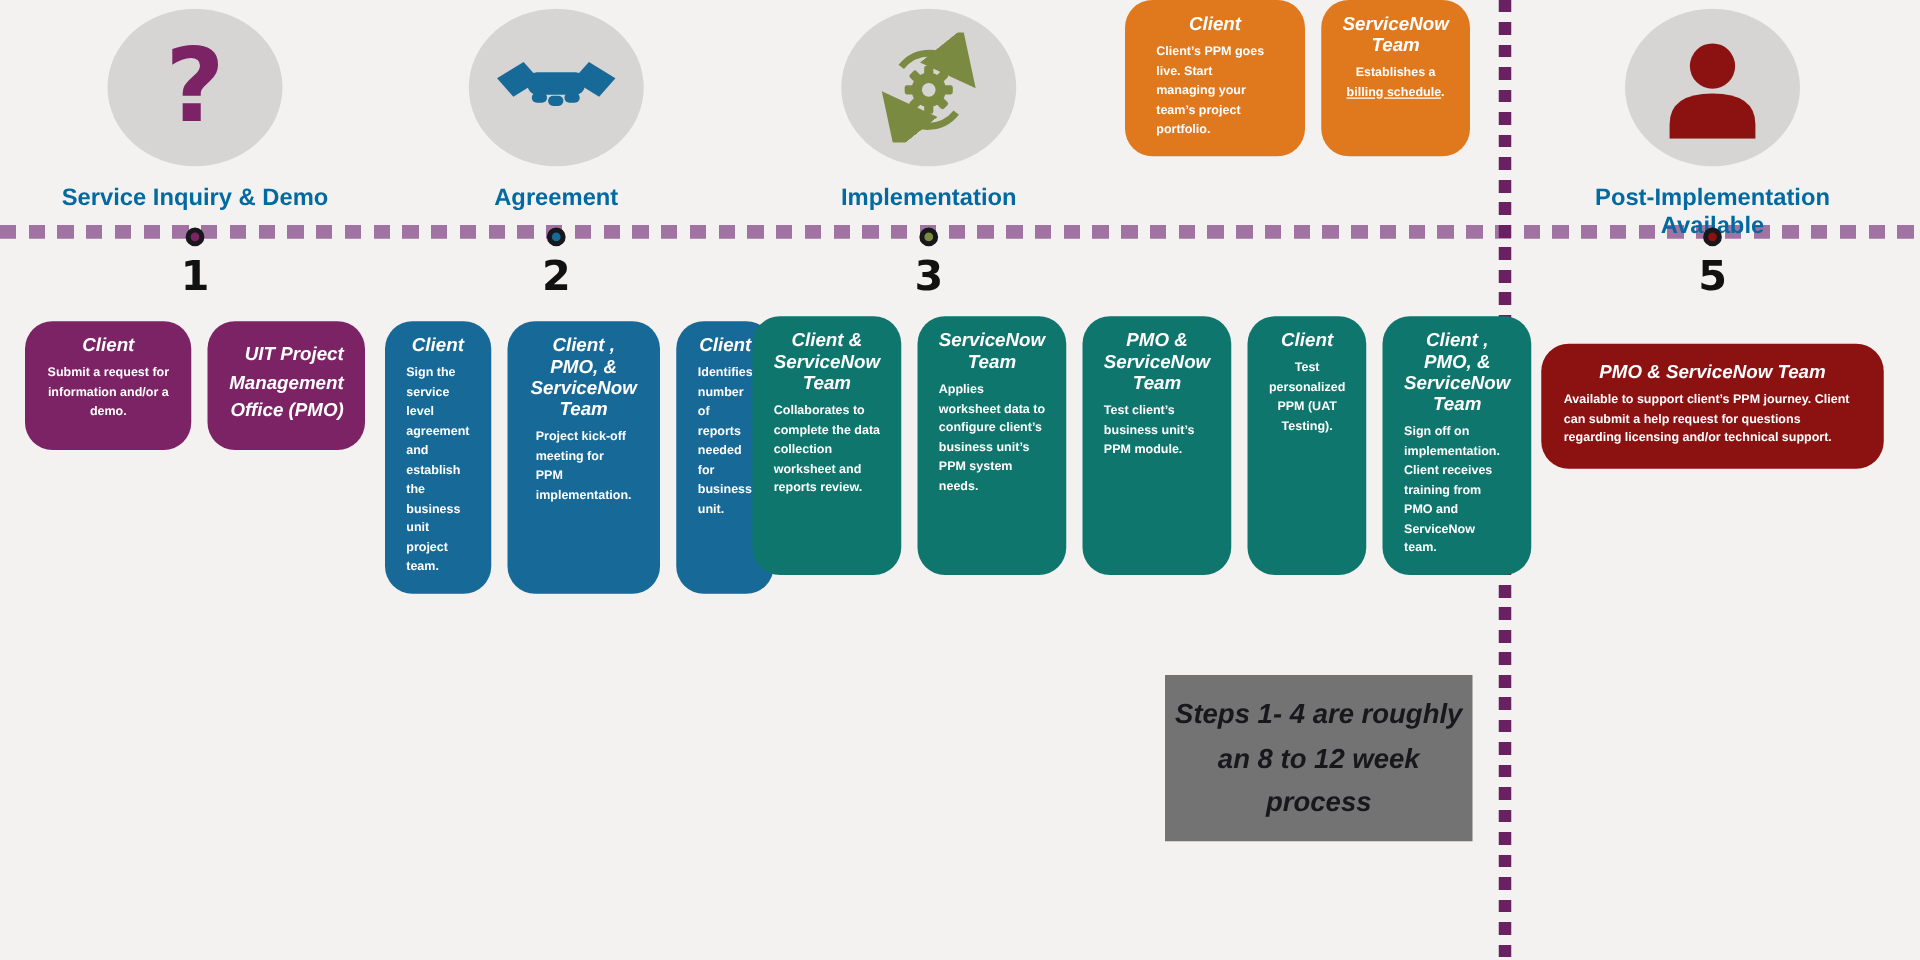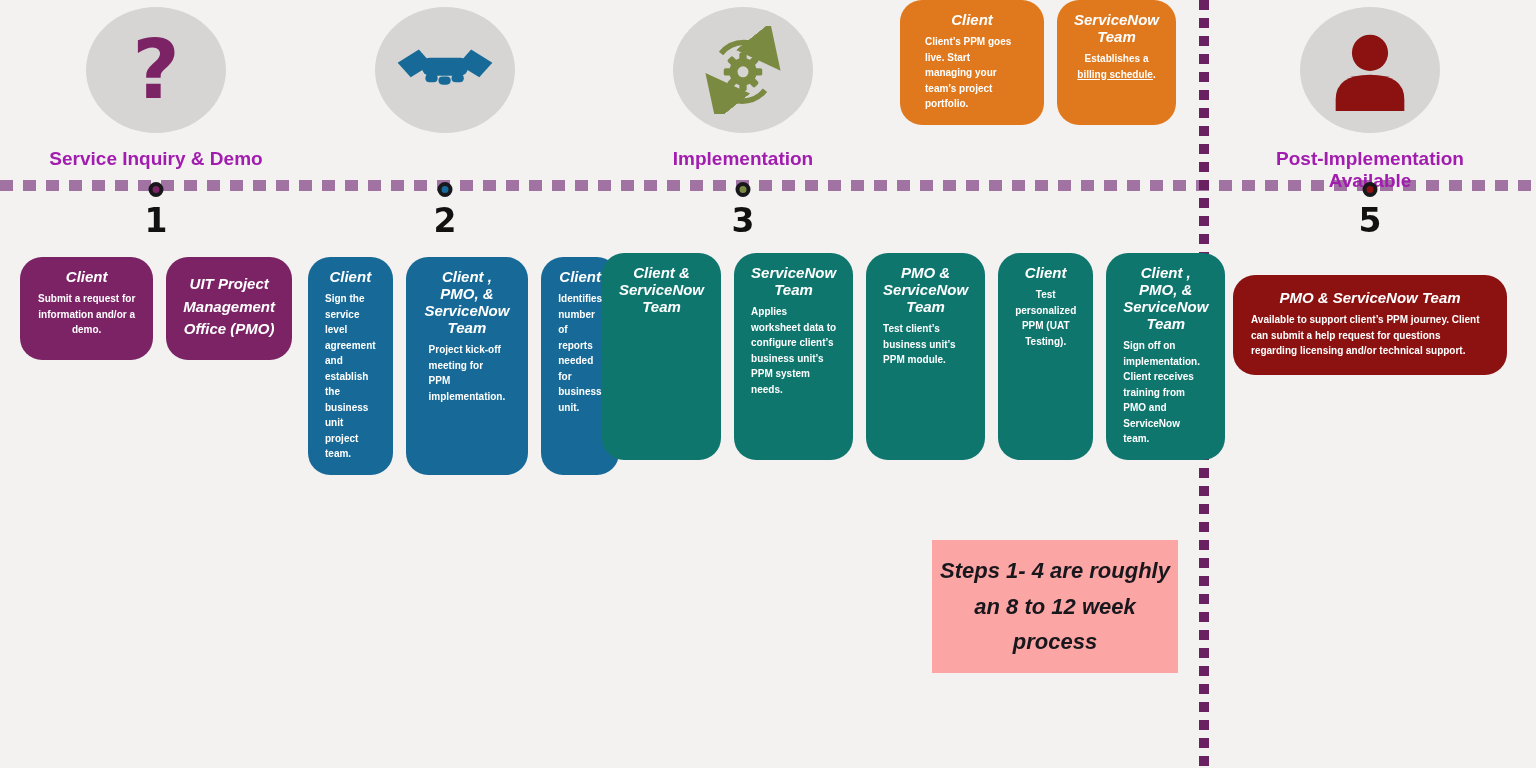--- a/index.html
+++ b/index.html
@@ -11,40 +11,40 @@
     background:repeating-linear-gradient(90deg,#a173a3 0 13px,transparent 13px 23px); }
   .divider { position:absolute; top:0; left:1199px; width:10px; height:768px;
     background:repeating-linear-gradient(180deg,#6a2161 0 10px,transparent 10px 18px); }
 
   .col { position:absolute; top:0; }
   .head { position:relative; height:250px; }
   .ellipse { width:140px; height:126px; border-radius:50%; background:#d6d5d4; margin:7px auto 0;
     display:flex; align-items:center; justify-content:center; }
   .qmark { font-size:82px; font-weight:800; color:#7b2365; line-height:1; font-family:"DejaVu Sans",sans-serif; }
   .step-label { position:absolute; top:141px; width:100%; text-align:center; font-weight:700;
-    font-size:19px; color:#a21caf; }
+    font-size:19px; color:#0369a1; }
   .marker { position:absolute; top:175px; left:50%; transform:translateX(-50%); width:15px; height:15px;
     border-radius:50%; border:4px solid #17171c; }
   .step-number { position:absolute; top:194px; width:100%; text-align:center; font-size:33px;
     font-weight:800; color:#111; font-family:"DejaVu Sans",sans-serif; }
 
   .cards { display:flex; flex-direction:row; gap:13px; }
   .card { border-radius:22px; color:#fff; padding:11px 17px 13px; }
   .card.purple { background:#7b2365; }
   .card.blue   { background:#176a97; }
   .card.olive  { background:#0f766e; }
   .card.orange { background:#e0791d; }
   .card.maroon { background:#8c1211; }
   .card-title { text-align:center; font-weight:700; font-style:italic; font-size:15px; margin-bottom:6px; }
-  .card-title.narrow { max-width:185px; margin-left:auto; margin-right:auto; line-height:1.5; }
+  .card-title.narrow { max-width:185px; margin-left:auto; margin-right:auto; line-height:1.5;text-align:right; }
   .card-body { font-weight:700; font-size:10px; line-height:1.55; }
   .card-body.center { text-align:center; }
   .underline { text-decoration:underline; cursor:pointer; }
 
-  .note { position:absolute; left:932px; top:540px; width:246px; background:#fca5a5;
+  .note { position:absolute; left:932px; top:540px; width:246px; background:#737373;
     padding:13px 8px; text-align:center; font-style:italic; font-weight:700; font-size:22px;
     line-height:1.62; color:#17171c; }
 </style>
 </head>
 <body>
 
 <div class="canvas">
 
   <div class="timeline-line"></div>
   <div class="divider"></div>
@@ -76,20 +76,21 @@
           <g fill="#176a97">
             <polygon points="2,26 28,10 44,28 18,44"></polygon>
             <polygon points="118,26 92,10 76,28 102,44"></polygon>
             <rect x="32" y="20" width="56" height="22" rx="9"></rect>
             <rect x="36" y="40" width="15" height="10" rx="5"></rect>
             <rect x="52" y="43" width="15" height="10" rx="5"></rect>
             <rect x="68" y="40" width="15" height="10" rx="5"></rect>
           </g>
         </svg>
       </div>
+      <div class="step-label">Agreement</div>
       <div class="marker" style="background:#176a97;"></div>
       <div class="step-number">2</div>
     </div>
     <div class="cards">
       <div class="card blue">
         <div class="card-title">Client</div>
         <div class="card-body">Sign the service level agreement and establish the business unit project team.</div>
       </div>
       <div class="card blue">
         <div class="card-title">Client , PMO, &amp; ServiceNow Team</div>
@@ -129,20 +130,21 @@
           <path d="M 72 70 A 32 32 0 0 1 22 70" stroke="#7b8a41" stroke-width="6" fill="none" marker-end="url(#ah)"></path>
         </svg>
       </div>
       <div class="step-label">Implementation</div>
       <div class="marker" style="background:#7b8a41;"></div>
       <div class="step-number">3</div>
     </div>
     <div class="cards" style="margin-top:-4px;">
       <div class="card olive">
         <div class="card-title">Client &amp; ServiceNow Team</div>
+        <div class="card-body">Collaborates to complete the data collection worksheet and reports review.</div>
       </div>
       <div class="card olive">
         <div class="card-title">ServiceNow Team</div>
         <div class="card-body">Applies worksheet data to configure client’s business unit’s PPM system needs.</div>
       </div>
       <div class="card olive">
         <div class="card-title">PMO &amp; ServiceNow Team</div>
         <div class="card-body">Test client’s business unit’s PPM module.</div>
       </div>
       <div class="card olive">

